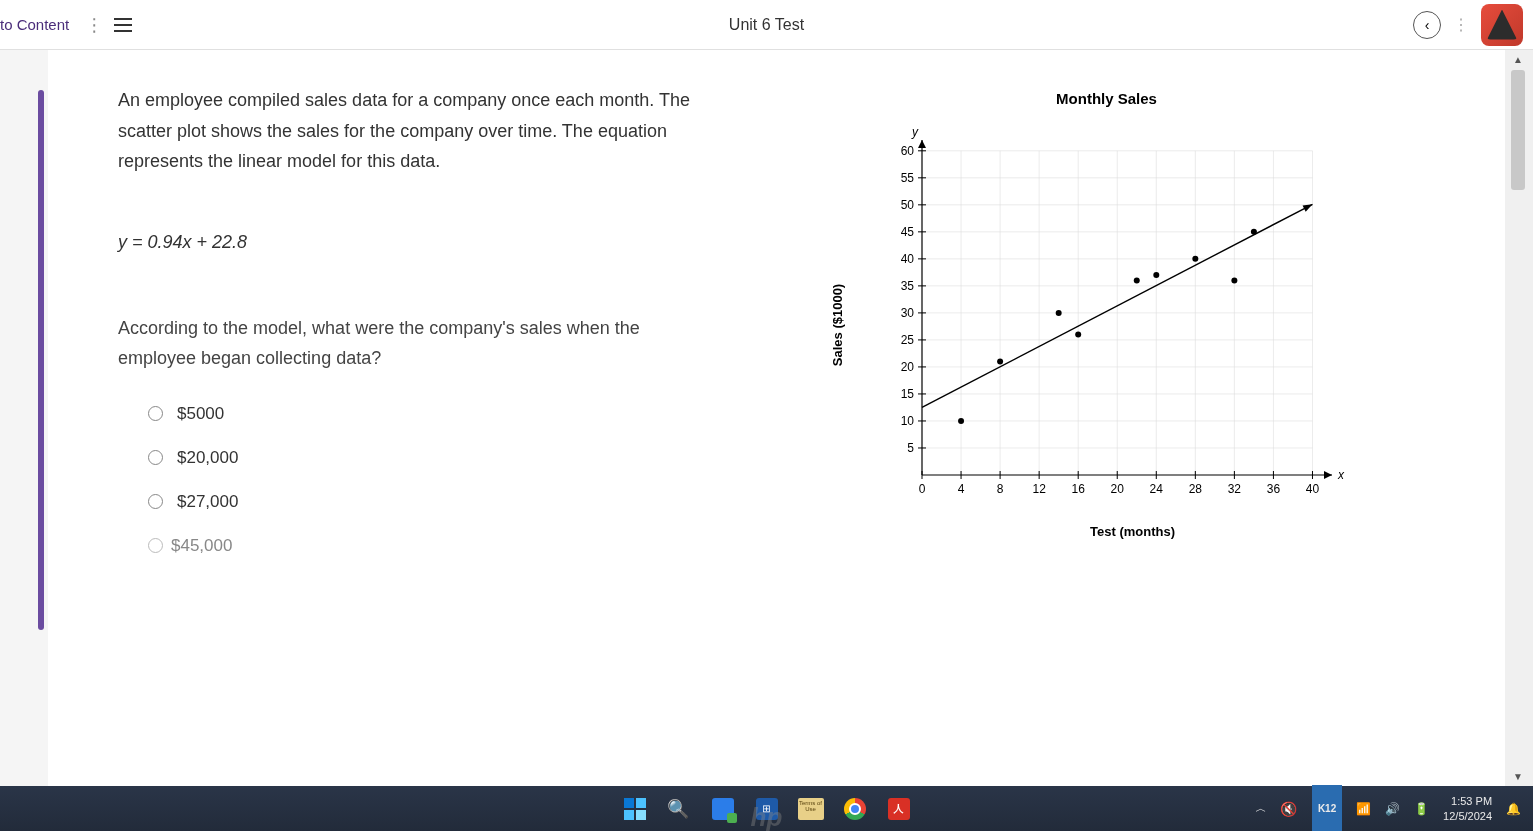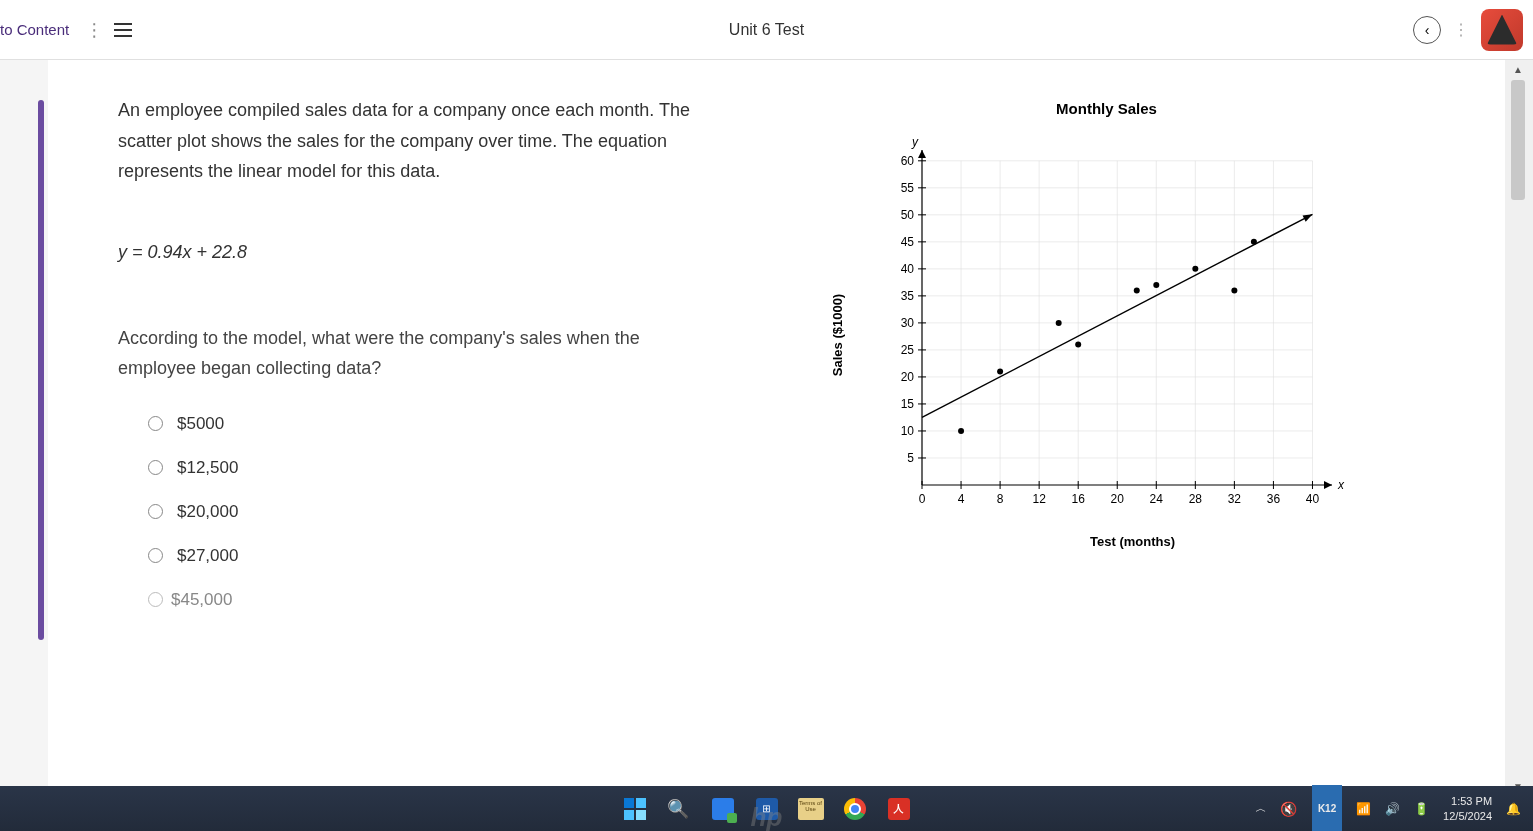--- a/index.html
+++ b/index.html
@@ -1,19 +1,19 @@
 <!DOCTYPE html>
 <html><head>
 <meta charset="utf-8">
 <style>
   * { margin: 0; padding: 0; box-sizing: border-box; }
   html, body { width: 1533px; height: 831px; font-family: Arial, sans-serif; background: #e8e8e8; overflow: hidden; }
 
   .top-bar {
-    height: 60px; background: #ffffff; display: flex; align-items: center;
+    height: 50px; background: #ffffff; display: flex; align-items: center;
     border-bottom: 1px solid #e0e0e0; position: relative;
   }
   .skip-link { color: #4a2d7a; font-size: 15px; padding: 0 10px 0 0; font-weight: 500; }
   .vdots { width: 30px; text-align: center; color: #888; font-size: 18px; letter-spacing: 0; }
   .hamburger { width: 30px; display: flex; flex-direction: column; gap: 4px; cursor: pointer; padding: 0 5px; }
   .hamburger span { height: 2px; background: #333; width: 18px; }
   .title { position: absolute; left: 50%; transform: translateX(-50%); font-size: 16px; color: #333; }
   .top-right { position: absolute; right: 10px; display: flex; align-items: center; gap: 12px; }
   .circ-btn { width: 28px; height: 28px; border: 1.5px solid #555; border-radius: 50%; display: flex; align-items: center; justify-content: center; font-size: 14px; cursor: pointer; }
   .vdots2 { color: #aaa; font-size: 16px; }
@@ -102,24 +102,20 @@
 
   <div class="main">
     <div class="qcol">
       <p class="qtext">An employee compiled sales data for a company once each month. The scatter plot shows the sales for the company over time. The equation represents the linear model for this data.</p>
       <p class="equation">y = 0.94x + 22.8</p>
       <p class="subq">According to the model, what were the company's sales when the employee began collecting data?</p>
       <div class="options">
         <div class="opt">
             <span class="radio"></span>
             <span>$5000</span>
-          </div>
-        <div class="opt">
-            <span class="radio"></span>
-            <span>$12,500</span>
           </div>
         <div class="opt">
             <span class="radio"></span>
             <span>$20,000</span>
           </div>
         <div class="opt">
             <span class="radio"></span>
             <span>$27,000</span>
           </div>
         <div class="opt cut">

